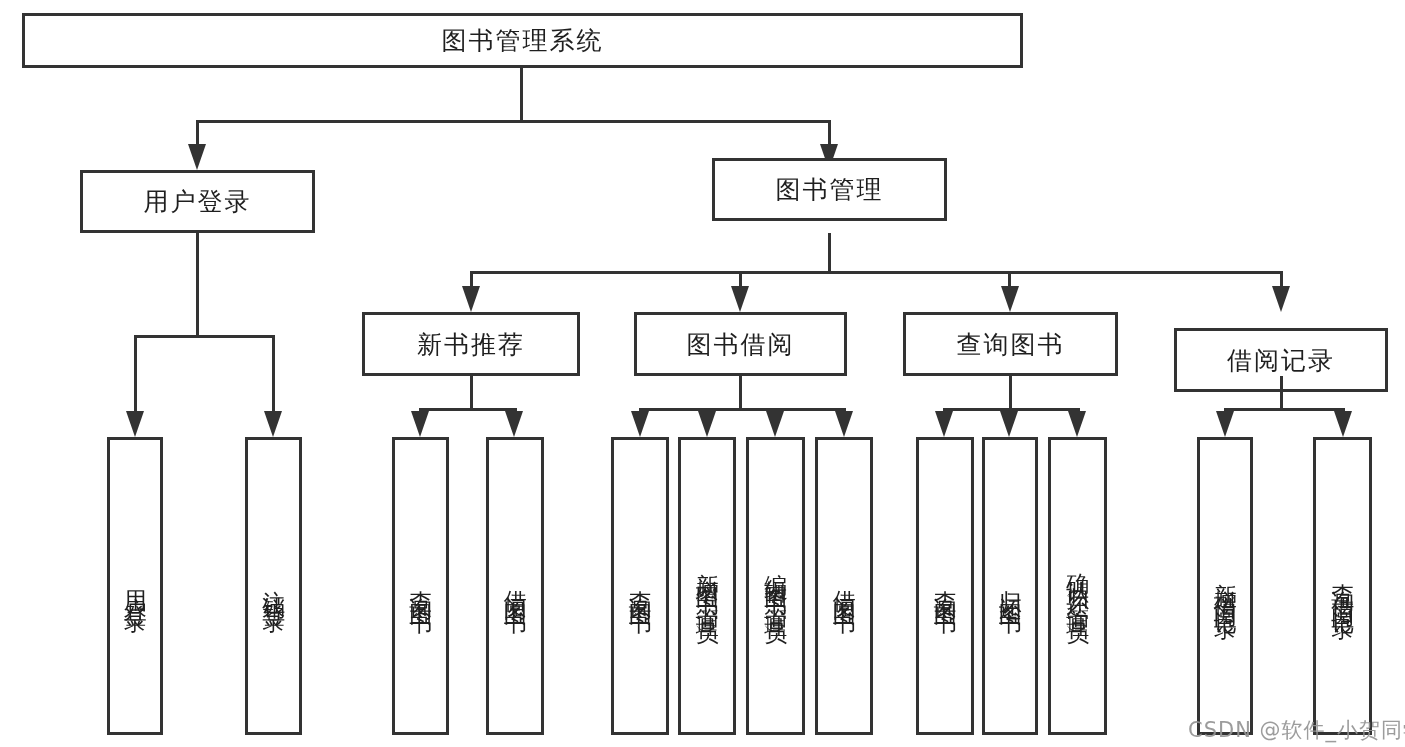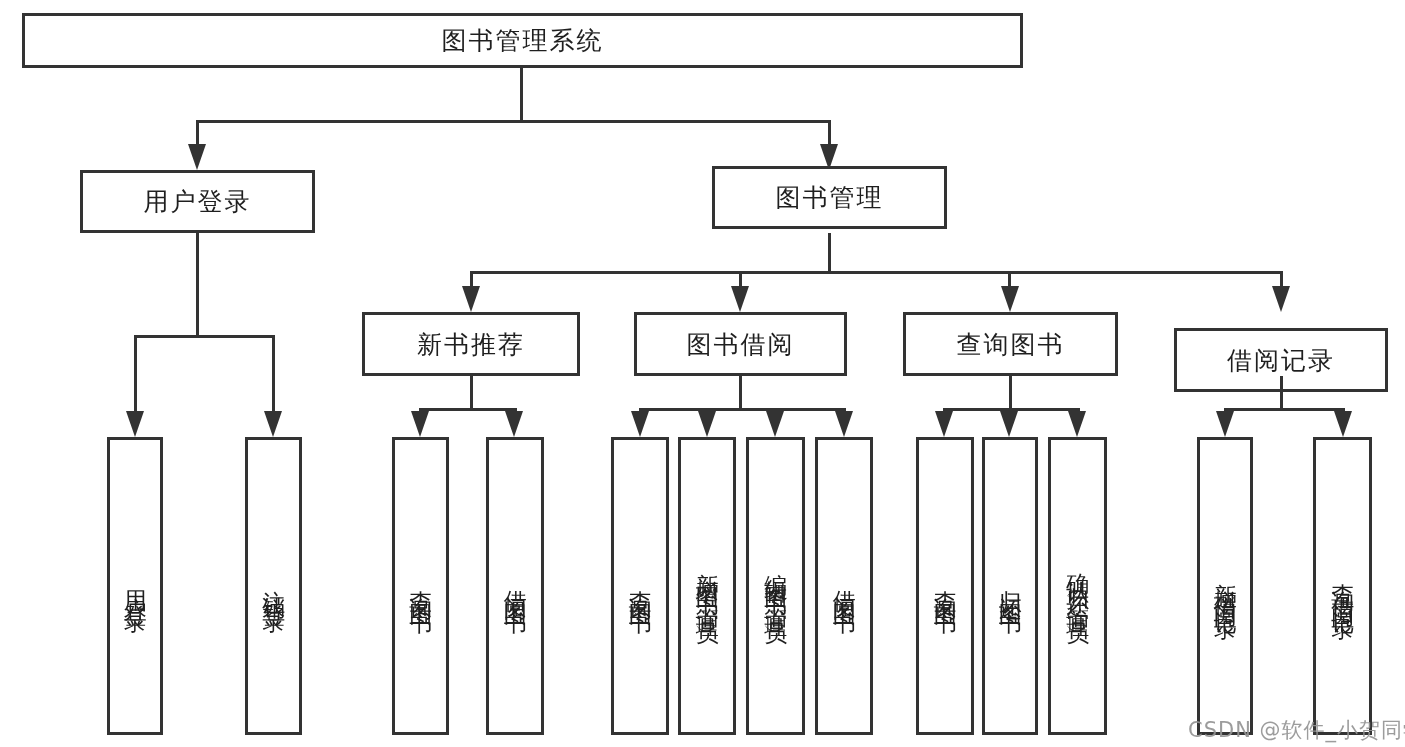--- a/index.html
+++ b/index.html
@@ -67,21 +67,21 @@
   <div class="vline" style="left:520px;top:68px;height:55px"></div>
   <div class="hline" style="left:196px;top:120px;width:635px"></div>
   <div class="vline" style="left:196px;top:120px;height:26px"></div>
   <div class="vline" style="left:828px;top:120px;height:26px"></div>
   <div class="arrow" style="left:188px;top:144px"></div>
   <div class="arrow" style="left:820px;top:144px"></div>
 
   <div class="box" style="left:80px;top:170px;width:235px;height:63px">
     <span class="hlabel">用户登录</span>
   </div>
-  <div class="box" style="left:712px;top:166px;width:235px;height:63px">
+  <div class="box" style="left:712px;top:158px;width:235px;height:63px">
     <span class="hlabel">图书管理</span>
   </div>
 
   <div class="vline" style="left:196px;top:233px;height:104px"></div>
   <div class="hline" style="left:134px;top:335px;width:141px"></div>
   <div class="vline" style="left:134px;top:335px;height:77px"></div>
   <div class="vline" style="left:272px;top:335px;height:77px"></div>
   <div class="arrow" style="left:126px;top:411px"></div>
   <div class="arrow" style="left:264px;top:411px"></div>
 

